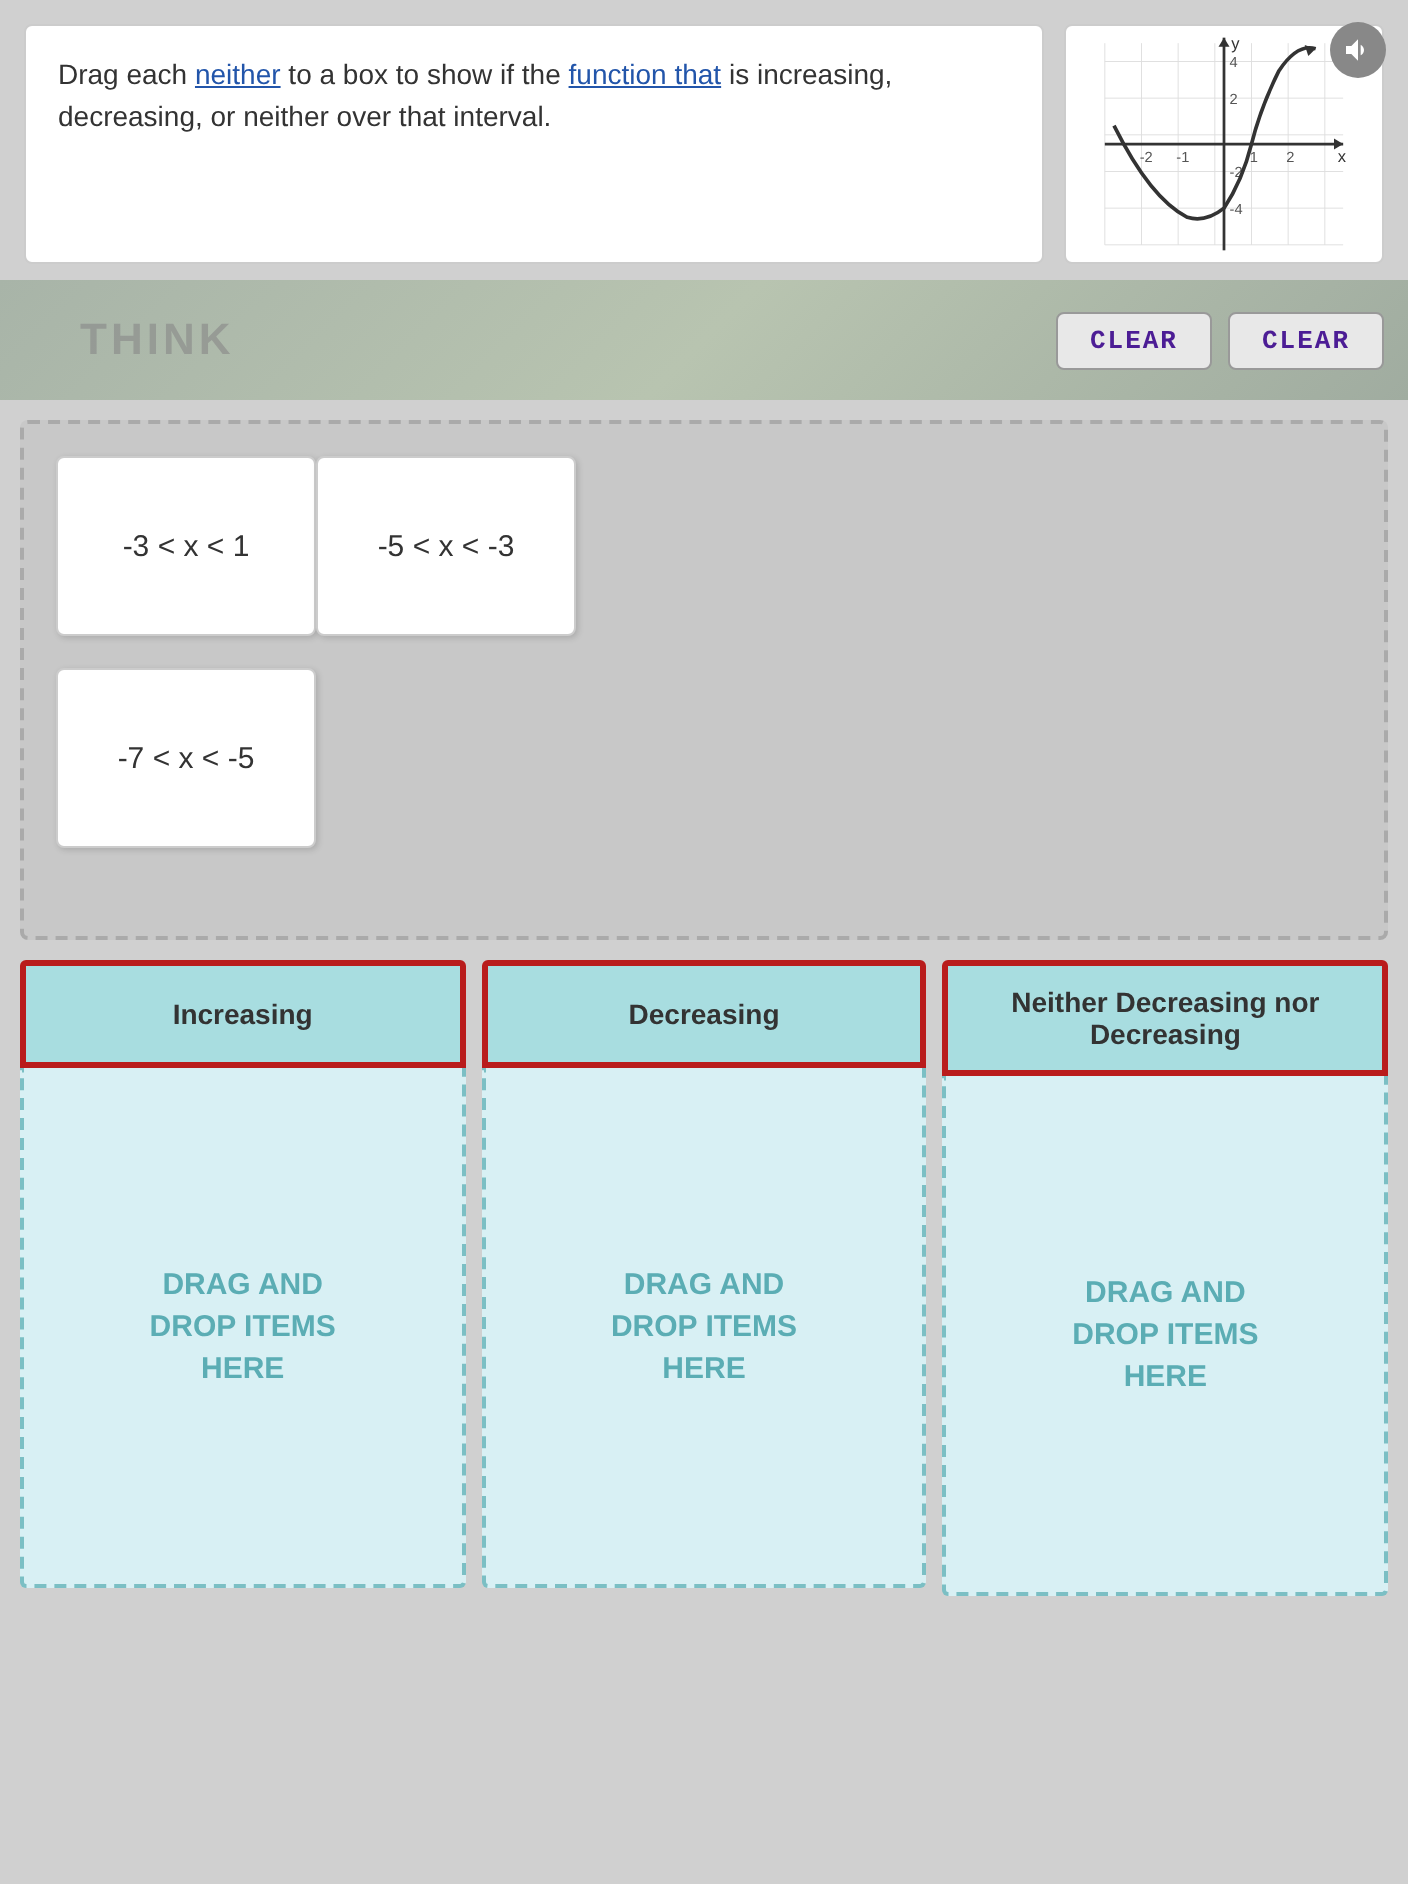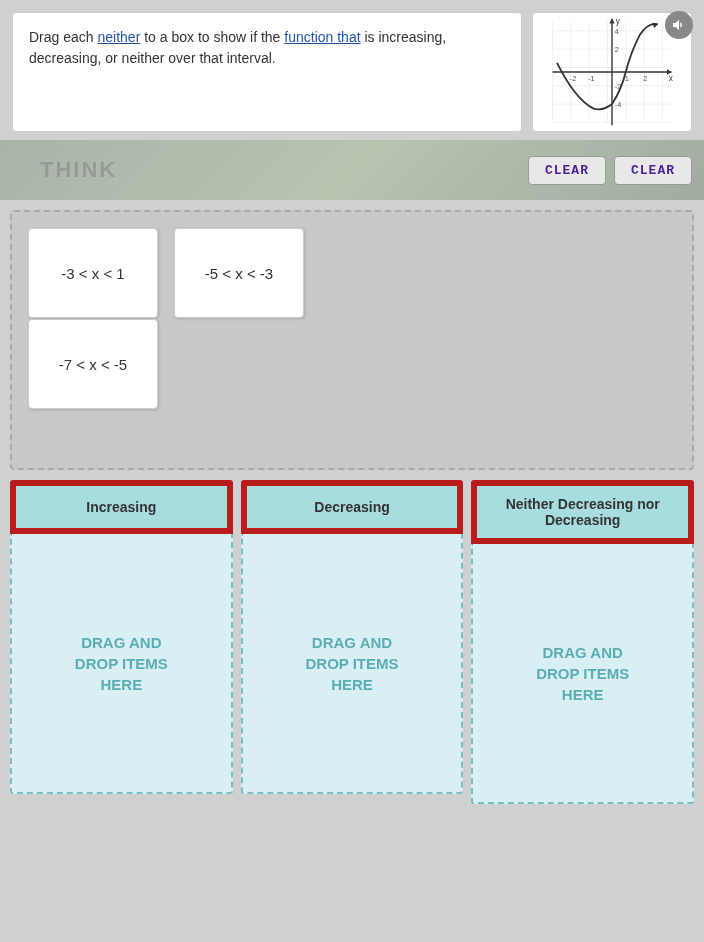--- a/index.html
+++ b/index.html
@@ -114,23 +114,22 @@
       background: #c8c8c8;
       border: 2px dashed #aaa;
       margin: 10px 10px;
       padding: 16px;
       border-radius: 4px;
       min-height: 260px;
     }
 
     .drag-items-row {
       display: flex;
-      gap: 16px;
       flex-wrap: wrap;
-      margin-bottom: 1px;
+      margin-bottom: 16px;
     }
 
     .drag-item {
       background: white;
       border: 1px solid #ccc;
       border-radius: 4px;
       width: 130px;
       height: 90px;
       display: flex;
       align-items: center;
@@ -149,21 +148,21 @@
     }
 
     .drop-zone-column {
       flex: 1;
       display: flex;
       flex-direction: column;
     }
 
     .drop-zone-header {
       background: #a8dde0;
-      border: 6px solid #b91c1c;
+      border: 3px solid #b91c1c;
       padding: 10px 8px;
       text-align: center;
       font-size: 14px;
       font-weight: bold;
       color: #333;
       border-radius: 3px 3px 0 0;
       min-height: 54px;
       display: flex;
       align-items: center;
       justify-content: center;

